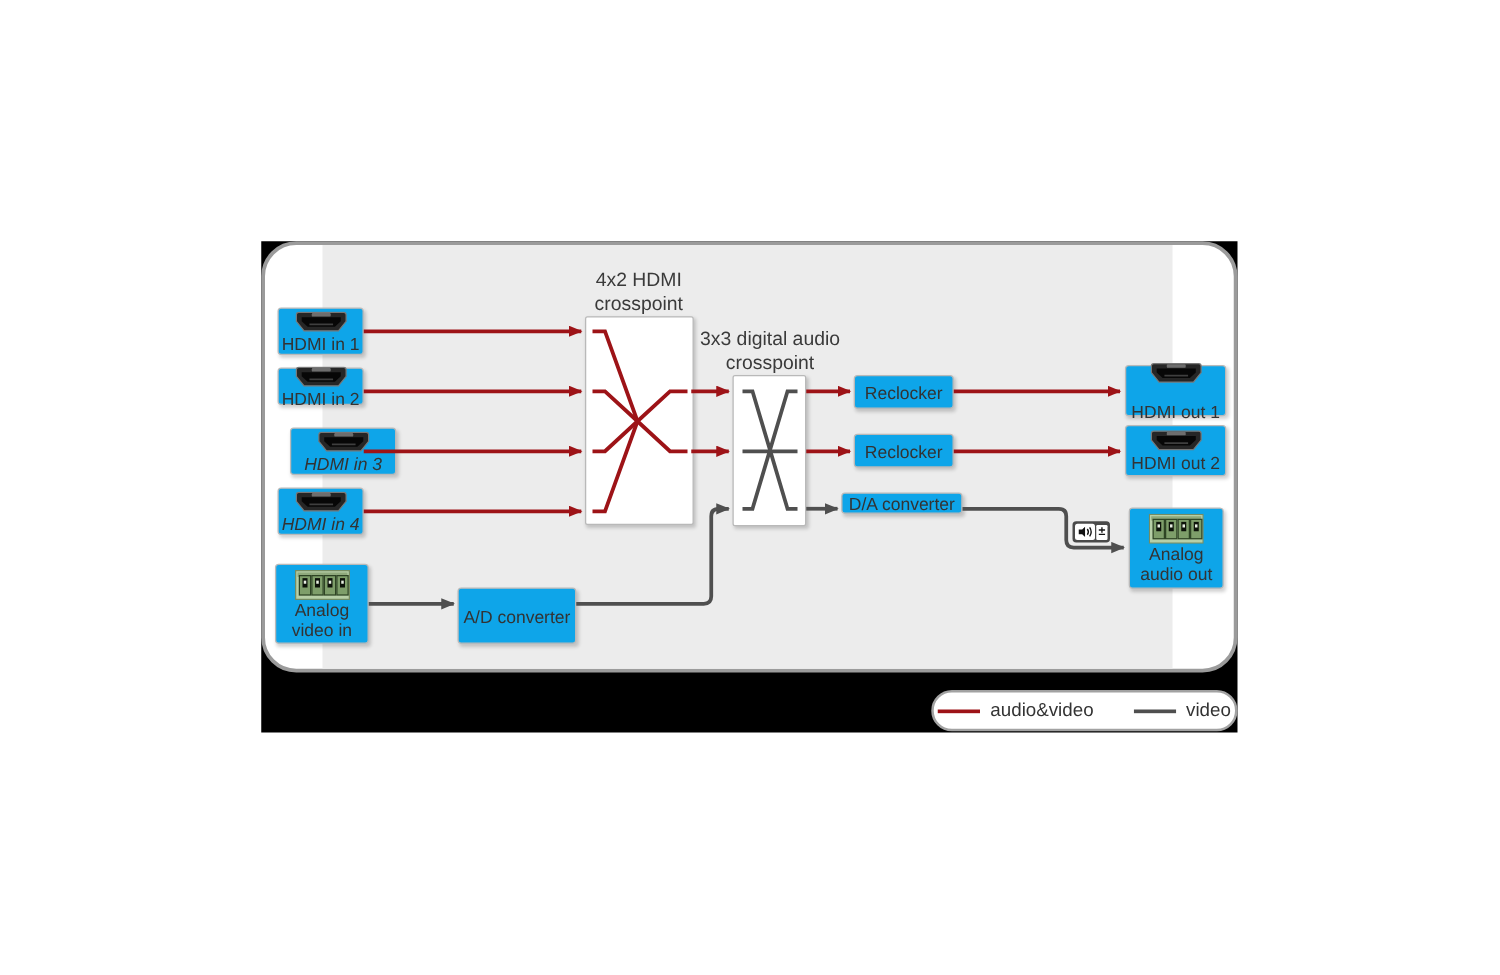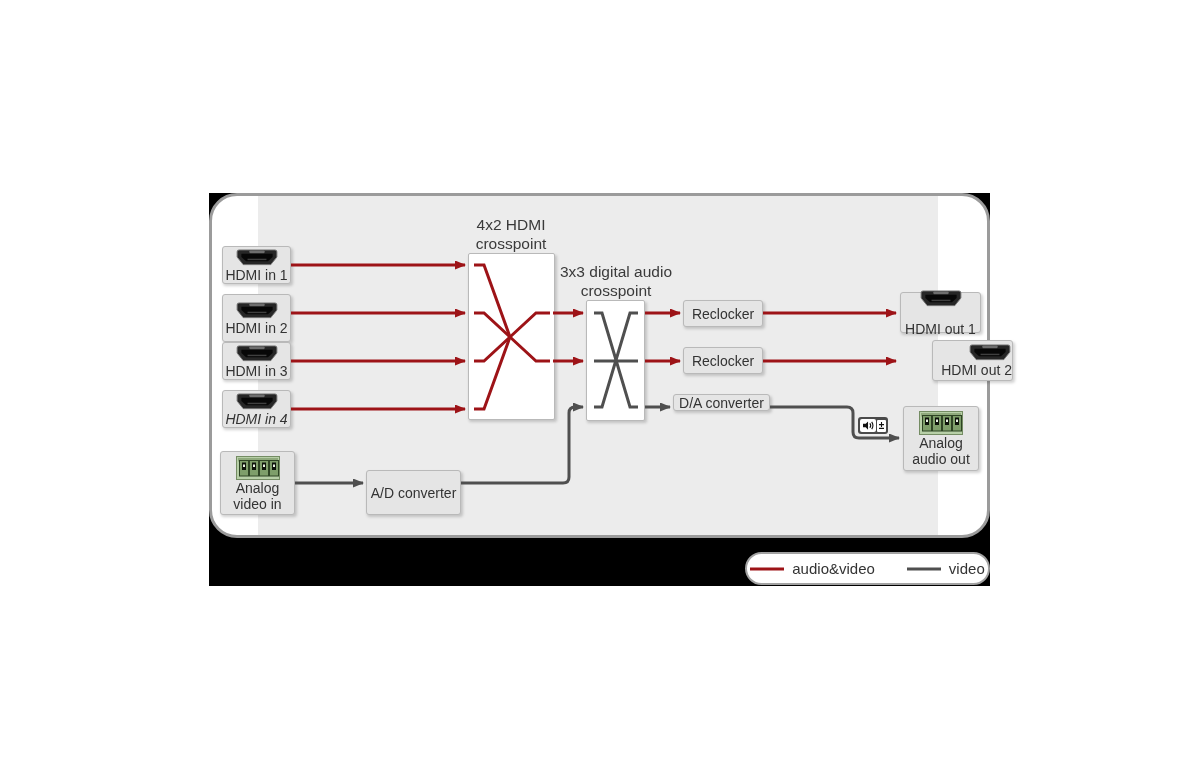--- a/index.html
+++ b/index.html
@@ -28,21 +28,21 @@
     overflow: hidden;
   }
   .panel-inner-gray {
     position: absolute;
     left: 46px; top: 0;
     width: 680px; height: 100%;
     background: #ececec;
   }
   .box {
     position: absolute;
-    background: #e5e5e5;
+    background: #0ea5e9;
     border: 1px solid #b9b9b9;
     border-radius: 3px;
     box-shadow: 1.5px 2px 3px rgba(0,0,0,0.18);
     display: flex;
     flex-direction: column;
     align-items: center;
     justify-content: center;
     z-index: 3;
   }
   .box .lbl {
@@ -145,32 +145,32 @@
     <span class="icon-wrap">
       <svg width="44" height="18" viewBox="0 0 44 19">
           <path d="M3,1 H41 Q43,1 43,3 V8.5 L36.5,16.5 H7.5 L1,8.5 V3 Q1,1 3,1 Z" fill="#262626" stroke="#787878" stroke-width="1"></path>
           <rect x="14" y="1.5" width="16" height="3" rx="1" fill="#6e6e6e"></rect>
           <path d="M5.5,5 H38.5 V8.5 L33.5,13 H10.5 L5.5,8.5 Z" fill="#070707"></path>
           <path d="M12,11 H32" stroke="#3f3f3f" stroke-width="1.5"></path>
         </svg>
     </span>
     <span class="lbl">HDMI in 1</span>
   </div>
-  <div class="box port-box" style="left:222px; top:294px; width:69px; height:48px;">
+  <div class="box port-box" style="left:222px; top:294px; width:69px; height:30px;">
     <span class="icon-wrap">
       <svg width="44" height="18" viewBox="0 0 44 19">
           <path d="M3,1 H41 Q43,1 43,3 V8.5 L36.5,16.5 H7.5 L1,8.5 V3 Q1,1 3,1 Z" fill="#262626" stroke="#787878" stroke-width="1"></path>
           <rect x="14" y="1.5" width="16" height="3" rx="1" fill="#6e6e6e"></rect>
           <path d="M5.5,5 H38.5 V8.5 L33.5,13 H10.5 L5.5,8.5 Z" fill="#070707"></path>
           <path d="M12,11 H32" stroke="#3f3f3f" stroke-width="1.5"></path>
         </svg>
     </span>
     <span class="lbl">HDMI in 2</span>
   </div>
-  <div class="box port-box" style="left:222px; top:342px; width:69px; height:38px;">
+  <div class="box port-box" style="left:232px; top:342px; width:85px; height:38px;font-style:italic;">
     <span class="icon-wrap">
       <svg width="44" height="18" viewBox="0 0 44 19">
           <path d="M3,1 H41 Q43,1 43,3 V8.5 L36.5,16.5 H7.5 L1,8.5 V3 Q1,1 3,1 Z" fill="#262626" stroke="#787878" stroke-width="1"></path>
           <rect x="14" y="1.5" width="16" height="3" rx="1" fill="#6e6e6e"></rect>
           <path d="M5.5,5 H38.5 V8.5 L33.5,13 H10.5 L5.5,8.5 Z" fill="#070707"></path>
           <path d="M12,11 H32" stroke="#3f3f3f" stroke-width="1.5"></path>
         </svg>
     </span>
     <span class="lbl">HDMI in 3</span>
   </div>
@@ -236,21 +236,21 @@
     <span class="icon-wrap">
       <svg width="44" height="18" viewBox="0 0 44 19">
           <path d="M3,1 H41 Q43,1 43,3 V8.5 L36.5,16.5 H7.5 L1,8.5 V3 Q1,1 3,1 Z" fill="#262626" stroke="#787878" stroke-width="1"></path>
           <rect x="14" y="1.5" width="16" height="3" rx="1" fill="#6e6e6e"></rect>
           <path d="M5.5,5 H38.5 V8.5 L33.5,13 H10.5 L5.5,8.5 Z" fill="#070707"></path>
           <path d="M12,11 H32" stroke="#3f3f3f" stroke-width="1.5"></path>
         </svg>
     </span>
     <span class="lbl">HDMI out 1</span>
   </div>
-  <div class="box port-box" style="left:932px; top:340px; width:81px; height:41px;align-items:flex-end;">
+  <div class="box port-box" style="left:900px; top:340px; width:81px; height:41px;">
     <span class="icon-wrap">
       <svg width="44" height="18" viewBox="0 0 44 19">
           <path d="M3,1 H41 Q43,1 43,3 V8.5 L36.5,16.5 H7.5 L1,8.5 V3 Q1,1 3,1 Z" fill="#262626" stroke="#787878" stroke-width="1"></path>
           <rect x="14" y="1.5" width="16" height="3" rx="1" fill="#6e6e6e"></rect>
           <path d="M5.5,5 H38.5 V8.5 L33.5,13 H10.5 L5.5,8.5 Z" fill="#070707"></path>
           <path d="M12,11 H32" stroke="#3f3f3f" stroke-width="1.5"></path>
         </svg>
     </span>
     <span class="lbl">HDMI out 2</span>
   </div>

